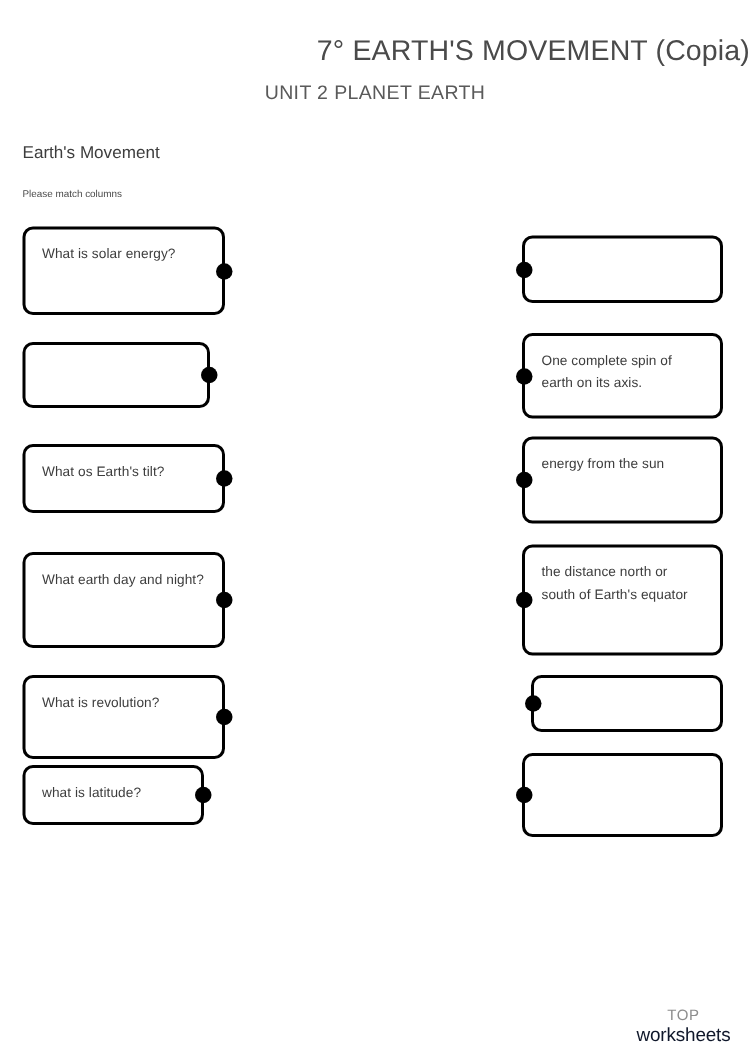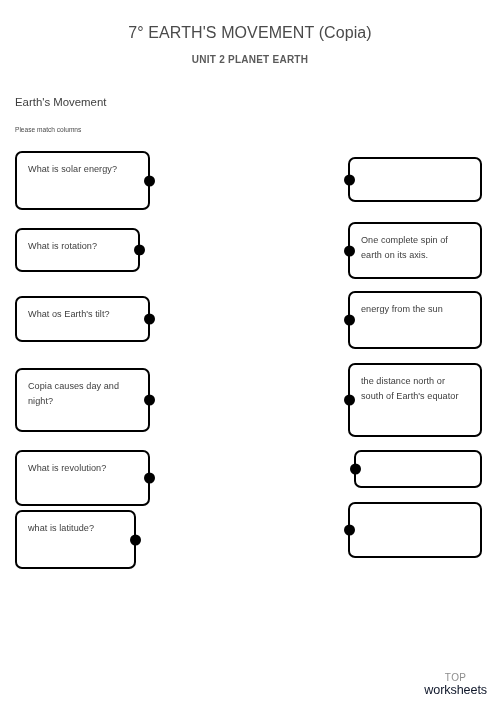--- a/index.html
+++ b/index.html
@@ -23,37 +23,37 @@
     height: 707px;
     background: #ffffff;
   }
 
   
   .doc-title {
     position: absolute;
     top: 24px;
     left: 0;
     width: 500px;
-    text-align: center;
-    font-size: 16px;
+    text-align: right;
+    font-size: 19px;
     letter-spacing: 0.1px;
     color: #4a4a4a;
     font-weight: 400;
     white-space: nowrap;
   }
   .doc-subtitle {
     position: absolute;
     top: 54px;
     left: 0;
     width: 500px;
     text-align: center;
-    font-size: 10px;
+    font-size: 13px;
     letter-spacing: 0.25px;
     color: #5a5a5a;
-    font-weight: 700;
+    font-weight: 400;
   }
   .section-title {
     position: absolute;
     top: 96px;
     left: 15px;
     font-size: 11.4px;
     color: #3d3d3d;
     font-weight: 400;
   }
   .instruction {
@@ -142,36 +142,35 @@
   <div class="section-title">Earth's Movement</div>
 
   <div class="instruction">Please match columns</div>
 
   <div id="board">
       <div class="match-item" style="left: 15px; top: 151px; width: 135px; height: 59px;">
         <div class="label">What is solar energy?</div>
         <div class="knob right"></div>
       </div>
       <div class="match-item" style="left: 15px; top: 228px; width: 125px; height: 44px;">
-        <div class="label">What is rotation?</div>
         <div class="knob right"></div>
       </div>
       <div class="match-item" style="left: 15px; top: 296px; width: 135px; height: 46px;">
         <div class="label">What os Earth's tilt?</div>
         <div class="knob right"></div>
       </div>
       <div class="match-item" style="left: 15px; top: 368px; width: 135px; height: 64px;">
-        <div class="label">Copia causes day and night?</div>
+        <div class="label">What earth day and night?</div>
         <div class="knob right"></div>
       </div>
       <div class="match-item" style="left: 15px; top: 450px; width: 135px; height: 56px;">
         <div class="label">What is revolution?</div>
         <div class="knob right"></div>
       </div>
-      <div class="match-item" style="left: 15px; top: 510px; width: 121px; height: 59px;">
+      <div class="match-item" style="left: 15px; top: 510px; width: 121px; height: 40px;">
         <div class="label">what is latitude?</div>
         <div class="knob right"></div>
       </div>
       <div class="match-item" style="left: 348px; top: 157px; width: 134px; height: 45px;">
         <div class="knob left"></div>
       </div>
       <div class="match-item" style="left: 348px; top: 222px; width: 134px; height: 57px; text-decoration: underline;">
         <div class="label">One complete spin of earth on its axis.</div>
         <div class="knob left"></div>
       </div>

